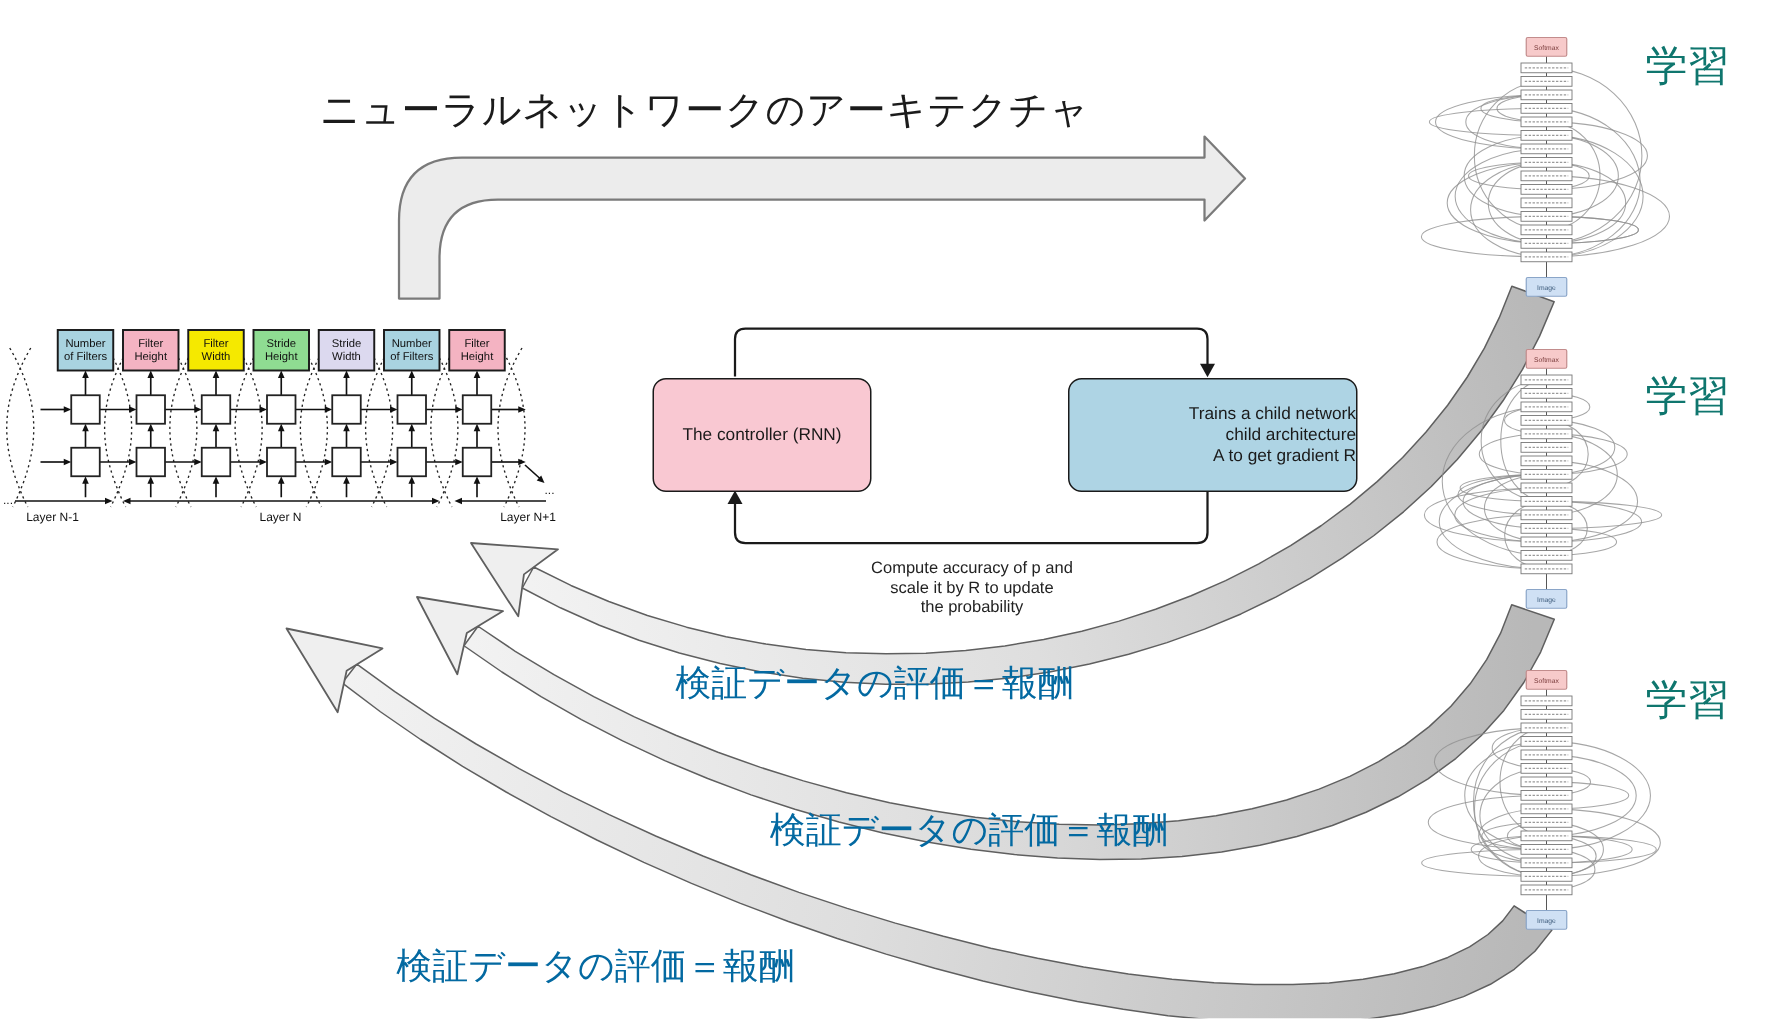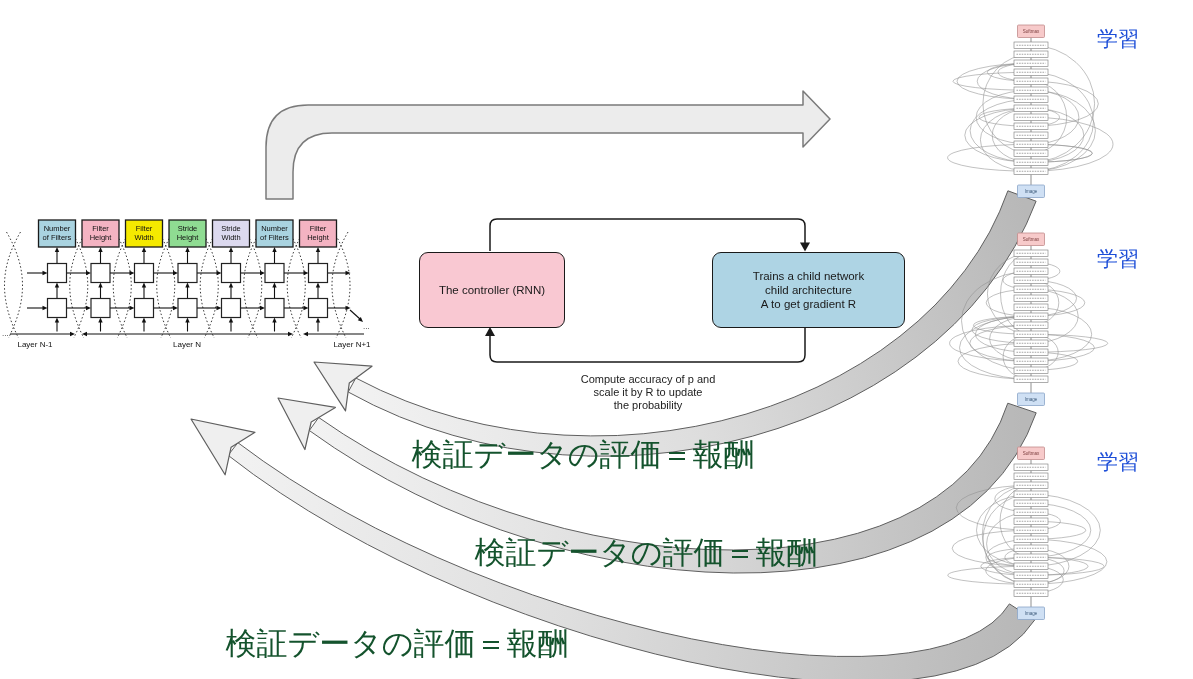--- a/index.html
+++ b/index.html
@@ -4,27 +4,27 @@
 <style>
   html,body{margin:0;padding:0;background:#fff}
   #stage{position:relative;width:1193px;height:679px;background:#fff;overflow:hidden;
          font-family:"Liberation Sans","DejaVu Sans",sans-serif;color:#1a1a1a}
   #scene{position:absolute;left:0;top:0}
   .title{position:absolute;left:177px;top:56px;width:586px;text-align:center;
          font-size:26px;letter-spacing:.5px;color:#1b1b1b;white-space:nowrap}
   .flowbox{position:absolute;border:1.6px solid #1a1a1a;border-radius:9px;
            display:flex;flex-direction:column;align-items:center;justify-content:center;
            font-size:11.5px;line-height:14px;text-align:center;color:#1a1a1a}
-  #controllerBox{left:419px;top:252px;width:144px;height:74px}
+  #controllerBox{left:435px;top:252px;width:144px;height:74px}
   #childBox{left:712px;top:252px;width:191px;height:74px}
   .arrowlbl{position:absolute;text-align:center;font-size:11px;line-height:13px;color:#222}
   #sampleLbl{left:550px;top:190px;width:200px}
   #gradLbl{left:548px;top:373px;width:200px}
-  .reward{position:absolute;transform:translate(-50%,-50%);font-size:31px;color:#14532d;white-space:nowrap}
-  .gakushu{position:absolute;font-size:21px;color:#1d4ed8;white-space:nowrap}
+  .reward{position:absolute;transform:translate(-50%,-50%);font-size:24px;color:#0369a1;white-space:nowrap}
+  .gakushu{position:absolute;font-size:28px;color:#0f766e;white-space:nowrap}
 </style>
 </head>
 <body>
 
 <div id="stage">
   <svg id="scene" width="1193" height="679" viewBox="0 0 1193 679">
       <defs>
         <linearGradient id="bg0" gradientUnits="userSpaceOnUse" x1="352" y1="385" x2="1022" y2="196">
           <stop offset="0%" stop-color="#f2f2f2"></stop>
           <stop offset="45%" stop-color="#dedede"></stop>
@@ -416,26 +416,27 @@
         <text x="352" y="347" text-anchor="middle" font-size="8" fill="#111">Layer N+1</text>
         <text x="2" y="336" font-size="8" fill="#111">...</text>
         <text x="363" y="329" font-size="8" fill="#111">...</text>
       </g>
       <path d="M490,251 L490,226 Q490,219 497,219 L798,219 Q805,219 805,226 L805,243" fill="none" stroke="#1a1a1a" stroke-width="1.5"></path>
       <polygon points="800,242.5 810,242.5 805,251.5" fill="#1a1a1a"></polygon>
       <path d="M805,327 L805,355 Q805,362 798,362 L497,362 Q490,362 490,355 L490,336" fill="none" stroke="#1a1a1a" stroke-width="1.5"></path>
       <polygon points="485,336 495,336 490,327" fill="#1a1a1a"></polygon>
     </svg>
 
+  <div class="title">ニューラルネットワークのアーキテクチャ</div>
 
   <div class="flowbox" id="controllerBox" style="background: rgb(249, 200, 210);">
     <div>The controller (RNN)</div>
   </div>
 
-  <div class="flowbox" id="childBox" style="background: rgb(174, 212, 228);">
+  <div class="flowbox" id="childBox" style="background: rgb(174, 212, 228); align-items: flex-end;">
     <div>Trains a child network</div>
     <div>child architecture</div>
     <div>A to get gradient R</div>
   </div>
 
 
   <div class="arrowlbl" id="gradLbl">
     <div>Compute accuracy of p and</div>
     <div>scale it by R to update</div>
     <div>the probability</div>

